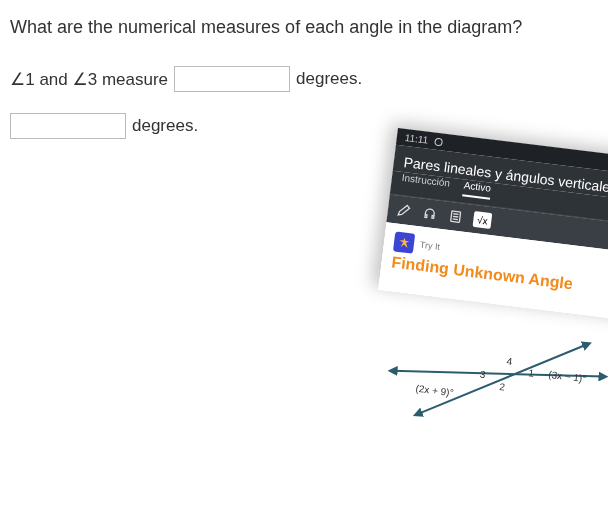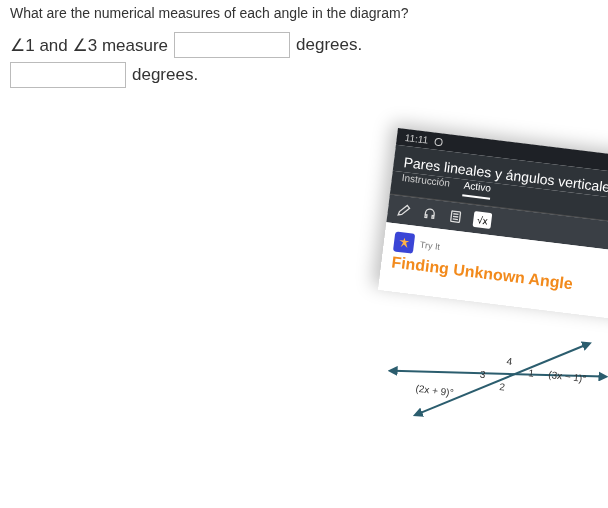--- a/index.html
+++ b/index.html
@@ -1,18 +1,18 @@
 <!DOCTYPE html>
 <html><head>
 <meta charset="utf-8">
 <style>
   html,body{margin:0;padding:0;width:608px;height:508px;background:#fff;font-family:Arial,Helvetica,sans-serif;color:#333;overflow:hidden}
-  .question{padding:4px 10px 0 10px;font-size:14px;line-height:1.3;max-width:520px}
+  .question{padding:16px 10px 0 10px;font-size:18px;line-height:1.3;max-width:520px}
   .answers{padding:6px 10px;font-size:17px}
-  .answer-row{display:flex;align-items:center;gap:6px;margin:4px 0}
+  .answer-row{display:flex;align-items:center;gap:6px;margin:21px 0}
   .ans-input{width:110px;height:22px;border:1px solid #bbb;background:#fff}
   .angle-sym{font-family:inherit}
   
   .overlay{position:absolute;left:398px;top:128px;width:280px;transform:rotate(7deg);transform-origin:top left;box-shadow:-6px -4px 18px rgba(0,0,0,.25)}
   .status{background:#1e2126;color:#d0d0d0;font-size:10px;padding:3px 8px;display:flex;align-items:center;gap:6px}
   .status .dot{width:6px;height:6px;border:1px solid #d0d0d0;border-radius:50%}
   .titlebar{background:#2e3338;color:#fff;font-size:14px;padding:8px 10px 2px 10px;font-weight:500}
   .tabs{background:#2e3338;color:#cfcfcf;font-size:10px;padding:0 10px 6px 10px;display:flex;gap:14px;border-bottom:1px solid #505050}
   .tabs .active{color:#fff;border-bottom:2px solid #fff;padding-bottom:4px}
   .toolbar{background:#3a3f45;padding:6px 8px;display:flex;gap:10px;align-items:center}

